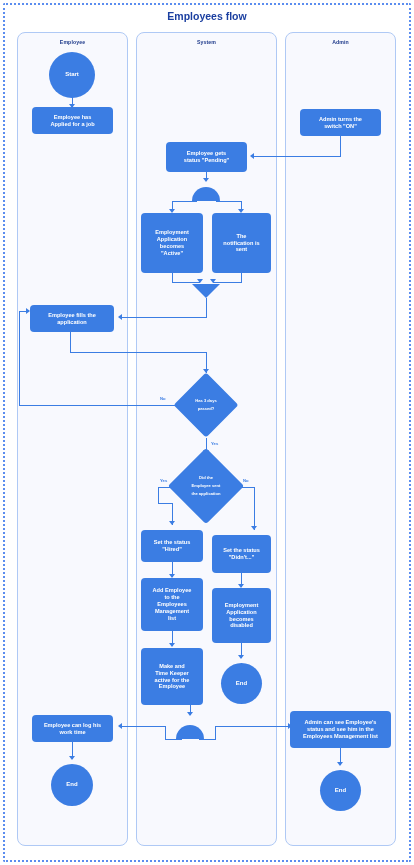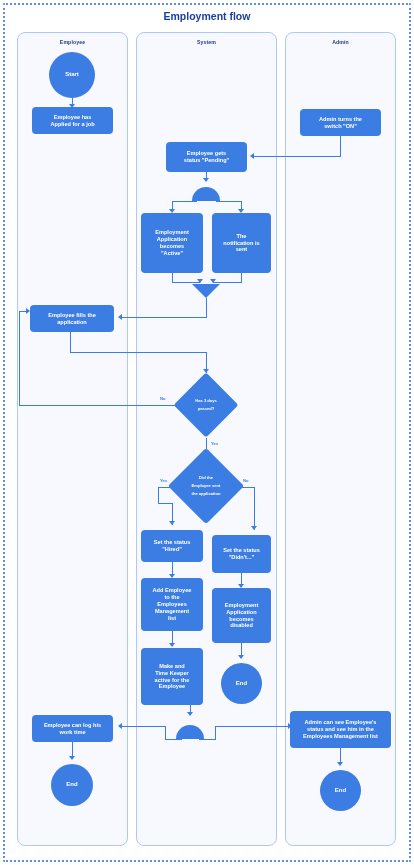--- a/index.html
+++ b/index.html
@@ -109,21 +109,21 @@
     white-space: nowrap;
   }
 </style>
 </head>
 <body>
 
 <div id="canvas">
 
   <div id="frame"></div>
 
-  <div id="title">Employment flow</div>
+  <div id="title">Employees flow</div>
 
   <div class="lane" style="left:17px; top:32px; width:111px; height:814px;">
     <div class="lane-title">Employee</div>
   </div>
   <div class="lane" style="left:136px; top:32px; width:141px; height:814px;">
     <div class="lane-title">System</div>
   </div>
   <div class="lane" style="left:285px; top:32px; width:111px; height:814px;">
     <div class="lane-title">Admin</div>
   </div>

